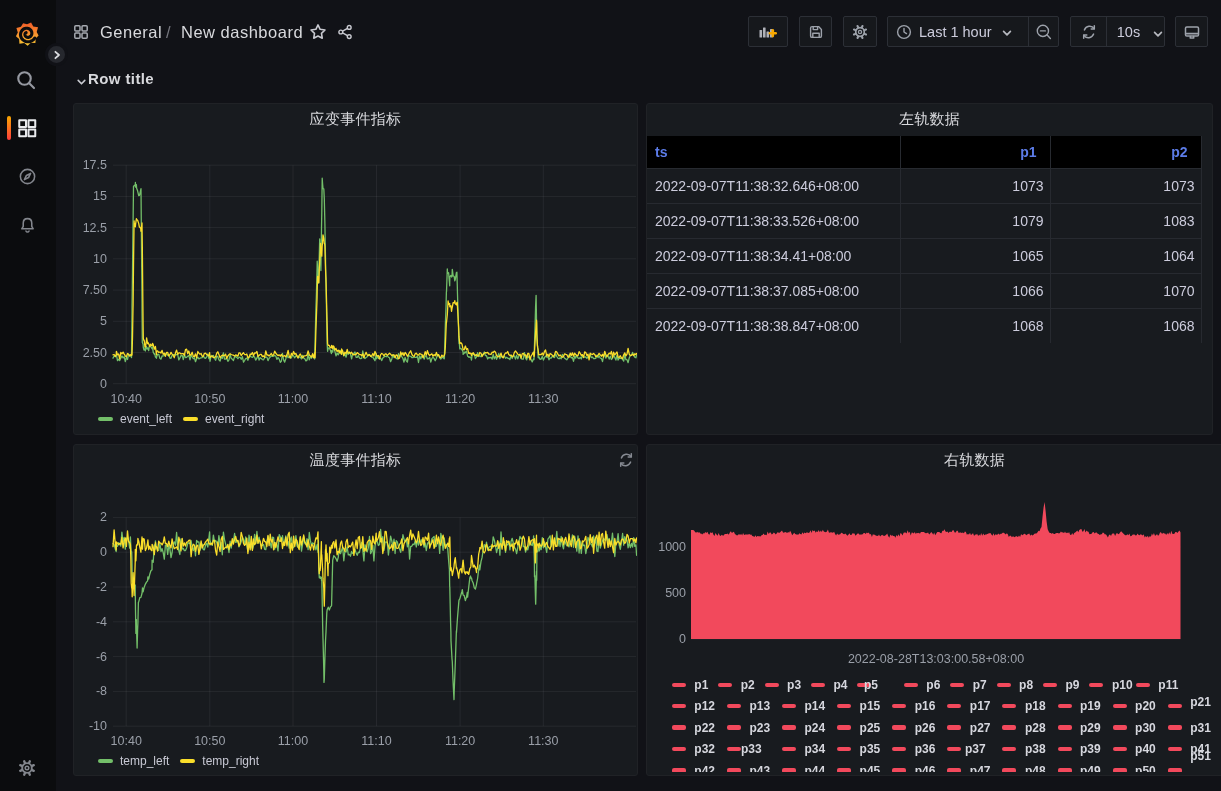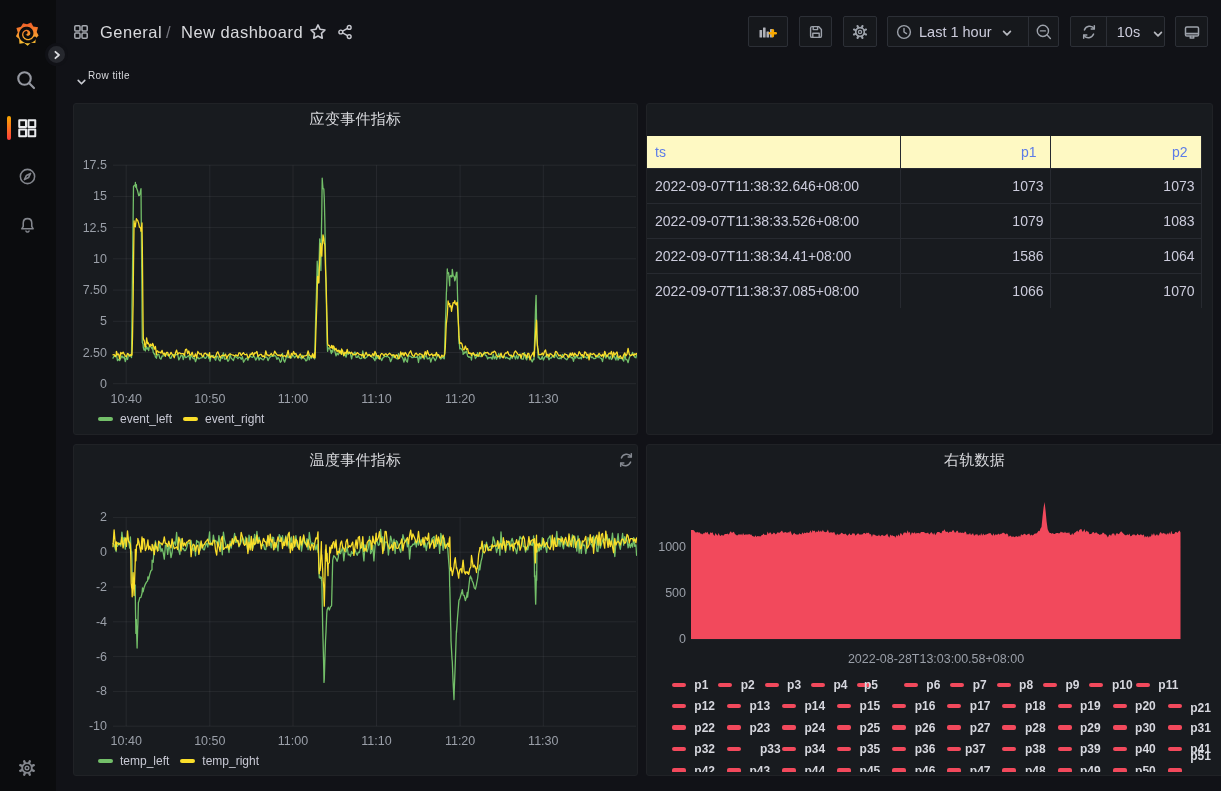--- a/index.html
+++ b/index.html
@@ -13,21 +13,21 @@
  display:flex;align-items:center;justify-content:center}
 .panel{position:absolute;background:#181b1f;border:1px solid #202226;border-radius:3px;overflow:hidden}
 .ptitle{position:absolute;top:0;left:0;right:0;height:28px;text-align:center;font-size:15px;
  font-weight:500;color:#d8d9dd;line-height:30px;letter-spacing:0.3px}
 .leg{position:absolute;display:flex;align-items:center;font-size:12px;color:#c8c9d4}
 .dash{display:inline-block;width:15px;height:4px;border-radius:2px;margin-right:7px}
 .leg .item{display:flex;align-items:center;margin-right:11px}
 .p4it{position:absolute;font-size:12px;font-weight:700;color:#d6d7de;line-height:22px;height:22px}
 .p4dash{position:absolute;width:14px;height:4.5px;border-radius:2px;background:#F2495C}
 table.gt{border-collapse:collapse;table-layout:fixed;width:554px;font-size:14px}
-table.gt th{background:#fef9c3;color:#5c7ce8;font-weight:400;text-align:left;height:32px;padding:0 8px}
+table.gt th{background:#000000;color:#5c7ce8;font-weight:700;text-align:left;height:32px;padding:0 8px}
 table.gt th.num{text-align:right;padding-right:13px}
 table.gt td{height:35px;padding:0 8px;color:#ccccdc;border-top:1px solid rgba(204,204,220,0.09)}
 table.gt td.num{text-align:right;padding-right:6px}
 table.gt td,table.gt th{border-right:1px solid rgba(204,204,220,0.09);overflow:hidden;white-space:nowrap}
 </style></head><body>
 <div id="sidebar">
     <div class="abs" style="left:13px;top:18px"><svg width="28" height="28" viewBox="0 0 28 28" style="">
         <defs>
           <linearGradient id="glg" x1="0" y1="0" x2="0" y2="1">
             <stop offset="0" stop-color="#F05A28"></stop>
@@ -196,21 +196,21 @@
         <line x1="2.4" y1="9.6" x2="13.6" y2="9.6" stroke-width="1.9"></line>
         <path d="M6.4 12.4 L6.2 14.1 H9.8 L9.6 12.4"></path>
       </g>
     </svg>
   </div>
 <div class="abs" style="left:76px;top:73px"><svg width="11" height="10" viewBox="0 0 11 10" style="">
       <g fill="none" stroke="#c9cad1" stroke-width="1.6" stroke-linecap="round" stroke-linejoin="round">
         <path d="M2.2 3.4 L5.5 6.8 L8.8 3.4"></path>
       </g>
     </svg></div>
-<div class="abs" style="left:88px;top:70px;font-size:10px;font-weight:400;letter-spacing:0.4px;color:#d8d9dd">Row title</div>
+<div class="abs" style="left:88px;top:70px;font-size:15px;font-weight:700;letter-spacing:0.4px;color:#d8d9dd">Row title</div>
 <div class="panel" style="left:73px;top:103px;width:565px;height:332px">
     <div class="ptitle">应变事件指标</div>
     <svg width="565" height="332" viewBox="0 0 565 332" style="position:absolute;left:0;top:0">
       <line x1="39" y1="61.2" x2="562" y2="61.2" stroke="rgba(204,204,220,0.08)" stroke-width="1"></line>
       <line x1="39" y1="92.4" x2="562" y2="92.4" stroke="rgba(204,204,220,0.08)" stroke-width="1"></line>
       <line x1="39" y1="123.6" x2="562" y2="123.6" stroke="rgba(204,204,220,0.08)" stroke-width="1"></line>
       <line x1="39" y1="154.8" x2="562" y2="154.8" stroke="rgba(204,204,220,0.08)" stroke-width="1"></line>
       <line x1="39" y1="186.1" x2="562" y2="186.1" stroke="rgba(204,204,220,0.08)" stroke-width="1"></line>
       <line x1="39" y1="217.3" x2="562" y2="217.3" stroke="rgba(204,204,220,0.08)" stroke-width="1"></line>
       <line x1="39" y1="248.5" x2="562" y2="248.5" stroke="rgba(204,204,220,0.08)" stroke-width="1"></line>
@@ -237,20 +237,21 @@
       <text x="302.5" y="299" text-anchor="middle" font-size="12.5" fill="#9a9fa8" font-family="Liberation Sans, sans-serif">11:10</text>
       <text x="386.1" y="299" text-anchor="middle" font-size="12.5" fill="#9a9fa8" font-family="Liberation Sans, sans-serif">11:20</text>
       <text x="469.3" y="299" text-anchor="middle" font-size="12.5" fill="#9a9fa8" font-family="Liberation Sans, sans-serif">11:30</text>
     </svg>
     <div class="leg" style="left:24px;top:308px">
       <span class="item"><span class="dash" style="background:#73BF69"></span>event_left</span>
       <span class="item"><span class="dash" style="background:#FADE2A"></span>event_right</span>
     </div>
   </div>
 <div class="panel" style="left:646px;top:103px;width:567px;height:332px">
+    <div class="ptitle">左轨数据</div>
     <div class="abs" style="left:0;top:32px">
       <table class="gt">
         <colgroup>
           <col style="width:253px">
           <col style="width:150px">
           <col style="width:151px">
         </colgroup>
         <tbody>
           <tr>
             <th>ts</th>
@@ -262,27 +263,32 @@
             <td class="num">1073</td>
             <td class="num">1073</td>
           </tr>
           <tr>
             <td>2022-09-07T11:38:33.526+08:00</td>
             <td class="num">1079</td>
             <td class="num">1083</td>
           </tr>
           <tr>
             <td>2022-09-07T11:38:34.41+08:00</td>
-            <td class="num">1586</td>
+            <td class="num">1065</td>
             <td class="num">1064</td>
           </tr>
           <tr>
             <td>2022-09-07T11:38:37.085+08:00</td>
             <td class="num">1066</td>
             <td class="num">1070</td>
+          </tr>
+          <tr>
+            <td>2022-09-07T11:38:38.847+08:00</td>
+            <td class="num">1068</td>
+            <td class="num">1068</td>
           </tr>
         </tbody>
       </table>
     </div>
   </div>
 <div class="panel" style="left:73px;top:444px;width:565px;height:332px">
     <div class="ptitle">温度事件指标</div>
     <div class="abs" style="left:544px;top:7px"><svg width="16" height="16" viewBox="0 0 16 16" style="">
         <g fill="none" stroke="#868a92" stroke-width="1.5" stroke-linecap="round" stroke-linejoin="round">
           <path d="M13.2 4.6 A5.6 5.6 0 0 0 3.4 5.9"></path>
@@ -373,21 +379,21 @@
       <span class="p4it" style="left:267.7px;top:22.0px">p16</span>
       <span class="p4dash" style="left:300.3px;top:30.8px"></span>
       <span class="p4it" style="left:322.8px;top:22.0px">p17</span>
       <span class="p4dash" style="left:355.4px;top:30.8px"></span>
       <span class="p4it" style="left:377.9px;top:22.0px">p18</span>
       <span class="p4dash" style="left:410.5px;top:30.8px"></span>
       <span class="p4it" style="left:433.0px;top:22.0px">p19</span>
       <span class="p4dash" style="left:465.6px;top:30.8px"></span>
       <span class="p4it" style="left:488.1px;top:22.0px">p20</span>
       <span class="p4dash" style="left:520.7px;top:30.8px"></span>
-      <span class="p4it" style="left:543.2px;top:24px">p21</span>
+      <span class="p4it" style="left:543.2px;top:18px">p21</span>
       <span class="p4dash" style="left:24.8px;top:52.3px"></span>
       <span class="p4it" style="left:47.3px;top:43.5px">p22</span>
       <span class="p4dash" style="left:79.9px;top:52.3px"></span>
       <span class="p4it" style="left:102.4px;top:43.5px">p23</span>
       <span class="p4dash" style="left:135.0px;top:52.3px"></span>
       <span class="p4it" style="left:157.5px;top:43.5px">p24</span>
       <span class="p4dash" style="left:190.1px;top:52.3px"></span>
       <span class="p4it" style="left:212.6px;top:43.5px">p25</span>
       <span class="p4dash" style="left:245.2px;top:52.3px"></span>
       <span class="p4it" style="left:267.7px;top:43.5px">p26</span>
@@ -397,21 +403,21 @@
       <span class="p4it" style="left:377.9px;top:43.5px">p28</span>
       <span class="p4dash" style="left:410.5px;top:52.3px"></span>
       <span class="p4it" style="left:433.0px;top:43.5px">p29</span>
       <span class="p4dash" style="left:465.6px;top:52.3px"></span>
       <span class="p4it" style="left:488.1px;top:43.5px">p30</span>
       <span class="p4dash" style="left:520.7px;top:52.3px"></span>
       <span class="p4it" style="left:543.2px;top:43.5px">p31</span>
       <span class="p4dash" style="left:24.8px;top:73.8px"></span>
       <span class="p4it" style="left:47.3px;top:65.0px">p32</span>
       <span class="p4dash" style="left:79.9px;top:73.8px"></span>
-      <span class="p4it" style="left:113px;top:65.0px">p33</span>
+      <span class="p4it" style="left:94px;top:65.0px">p33</span>
       <span class="p4dash" style="left:135.0px;top:73.8px"></span>
       <span class="p4it" style="left:157.5px;top:65.0px">p34</span>
       <span class="p4dash" style="left:190.1px;top:73.8px"></span>
       <span class="p4it" style="left:212.6px;top:65.0px">p35</span>
       <span class="p4dash" style="left:245.2px;top:73.8px"></span>
       <span class="p4it" style="left:267.7px;top:65.0px">p36</span>
       <span class="p4dash" style="left:300.3px;top:73.8px"></span>
       <span class="p4it" style="left:318px;top:65.0px">p37</span>
       <span class="p4dash" style="left:355.4px;top:73.8px"></span>
       <span class="p4it" style="left:377.9px;top:65.0px">p38</span>

